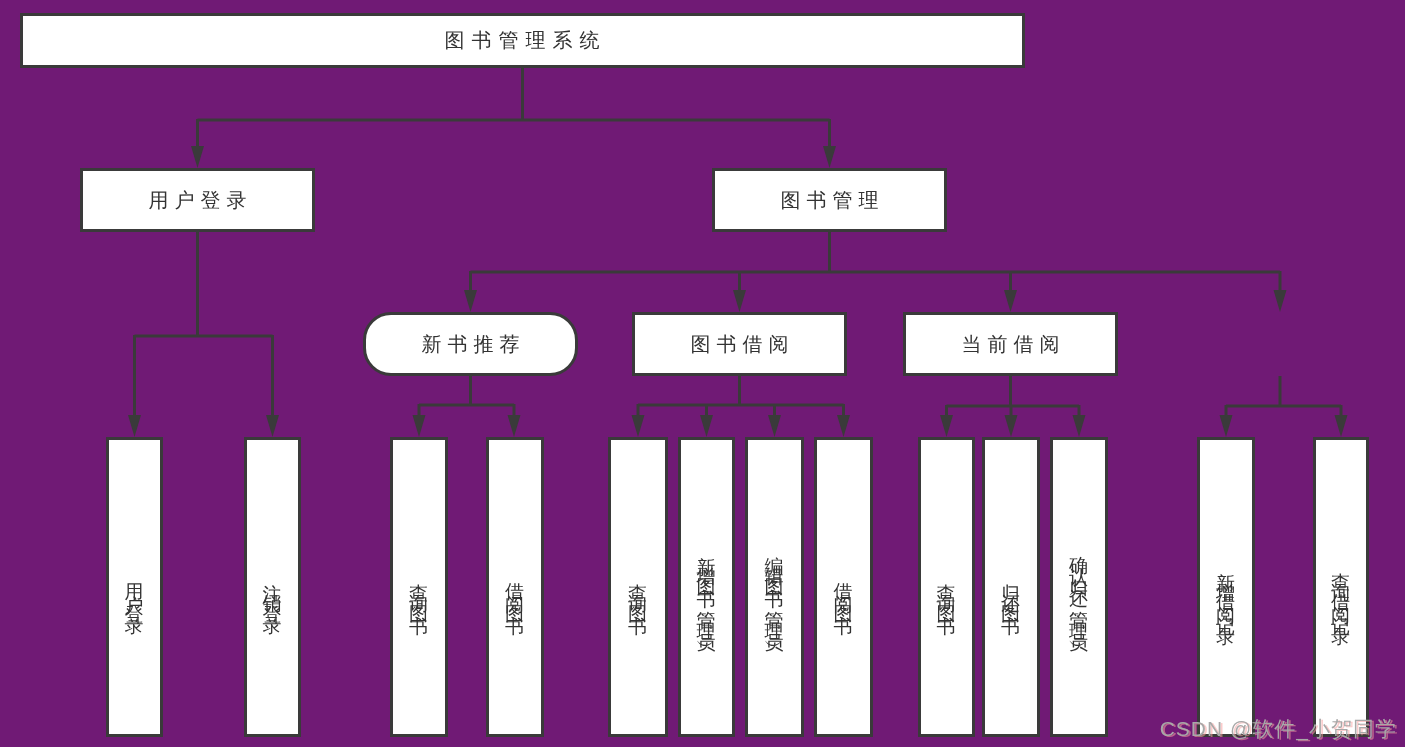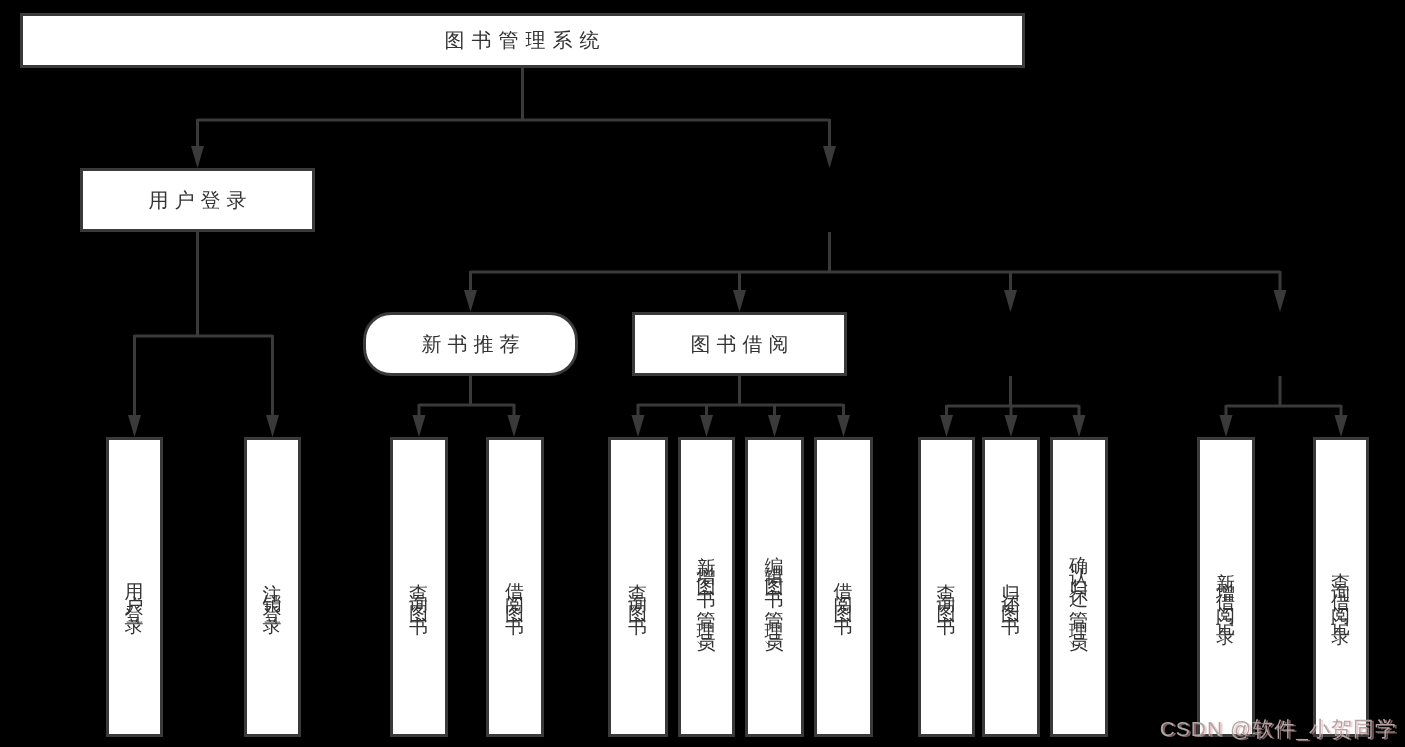--- a/index.html
+++ b/index.html
@@ -1,20 +1,20 @@
 <!DOCTYPE html>
 <html><head>
 <meta charset="utf-8">
 <style>
   html, body { margin: 0; padding: 0; background: #ffffff; }
   #canvas {
     position: relative;
     width: 1405px;
     height: 747px;
-    background: #000000;
+    background: #701a75;
     font-family: "Liberation Sans", sans-serif;
     overflow: hidden;
   }
   #connectors {
     position: absolute;
     left: 0; top: 0;
     width: 1405px; height: 747px;
   }
   .node {
     position: absolute;
@@ -114,23 +114,25 @@
       <polygon points="1072.5,415 1085.5,415 1079,437" fill="#3a3a3a"></polygon>
       <line x1="1226" y1="405" x2="1226" y2="423" stroke="#3a3a3a" stroke-width="3"></line>
       <polygon points="1219.5,415 1232.5,415 1226,437" fill="#3a3a3a"></polygon>
       <line x1="1341" y1="405" x2="1341" y2="423" stroke="#3a3a3a" stroke-width="3"></line>
       <polygon points="1334.5,415 1347.5,415 1341,437" fill="#3a3a3a"></polygon>
     </svg>
 
   <div class="node hbox root-box">图书管理系统</div>
 
   <div class="node hbox lvl2" style="left:80px;">用户登录</div>
+  <div class="node hbox lvl2" style="left:712px;">图书管理</div>
 
   <div class="node hbox lvl3" style="left:363px;border-radius:28px;">新书推荐</div>
   <div class="node hbox lvl3" style="left:632px;">图书借阅</div>
+  <div class="node hbox lvl3" style="left:903px;">当前借阅</div>
 
   <div class="node vbox" style="left:106px;width:57px;">用户登录</div>
   <div class="node vbox" style="left:244px;width:57px;">注销登录</div>
   <div class="node vbox" style="left:390px;width:58px;">查询图书</div>
   <div class="node vbox" style="left:486px;width:58px;">借阅图书</div>
   <div class="node vbox" style="left:608px;width:60px;">查询图书</div>
   <div class="node vbox" style="left:678px;width:57px;">新增图书（管理员）</div>
   <div class="node vbox" style="left:745px;width:59px;">编辑图书（管理员）</div>
   <div class="node vbox" style="left:814px;width:59px;">借阅图书</div>
   <div class="node vbox" style="left:918px;width:57px;">查询图书</div>

